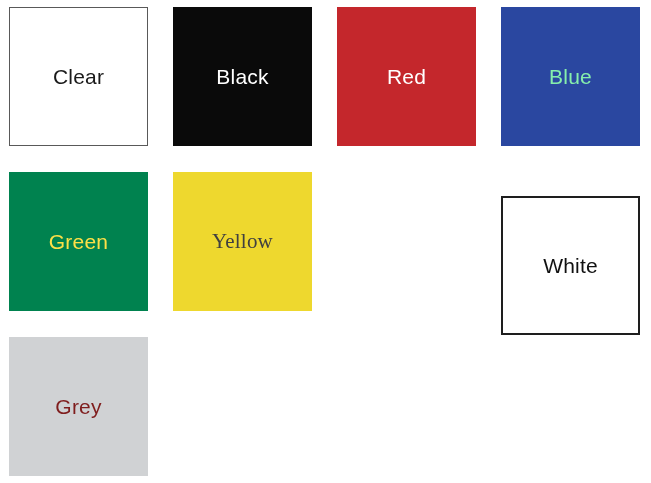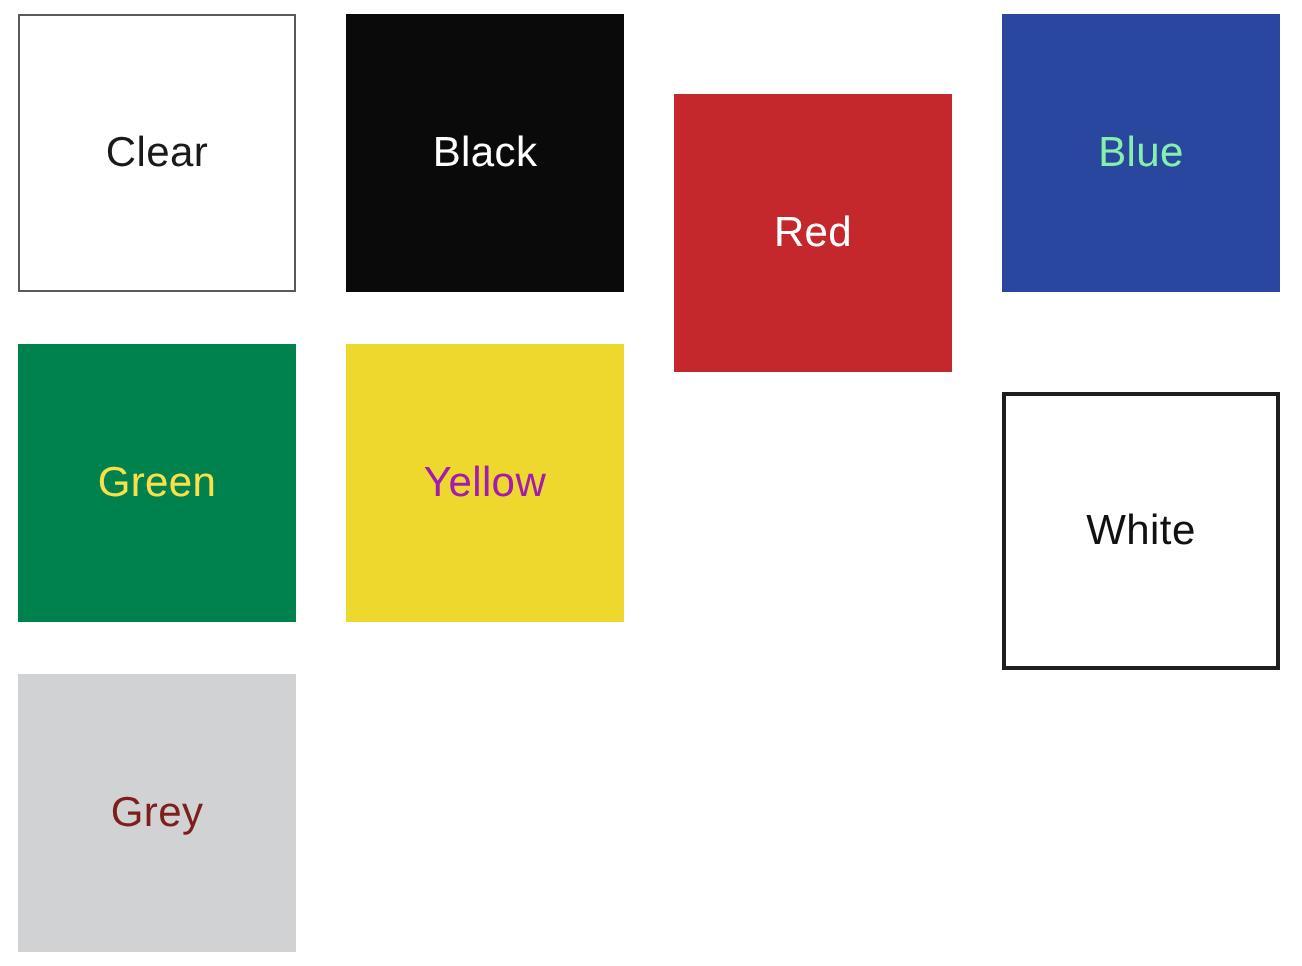--- a/index.html
+++ b/index.html
@@ -60,31 +60,31 @@
 </head>
 <body style="background: rgb(255, 255, 255);">
 
 <div id="swatch-grid" style="grid-template-columns: repeat(4, 139px); grid-template-rows: repeat(3, 139px); gap: 26px 25px;">
     <div class="swatch has-border" style="background: rgb(255, 255, 255); width: 139px; height: 139px; grid-area: 1 / 1; border-width: 1px; border-color: rgb(89, 89, 89);">
       <span class="swatch-label" style="color: rgb(26, 26, 26);">Clear</span>
     </div>
     <div class="swatch" style="background: rgb(10, 10, 10); width: 139px; height: 139px; grid-area: 1 / 2;">
       <span class="swatch-label" style="color: rgb(255, 255, 255);">Black</span>
     </div>
-    <div class="swatch" style="background: rgb(196, 39, 44); width: 139px; height: 139px; grid-area: 1 / 3; margin-top: 40px;">
+    <div class="swatch" style="background: rgb(196, 39, 44); width: 139px; height: 139px; grid-area: 1 / 3;">
       <span class="swatch-label" style="color: rgb(255, 255, 255);">Red</span>
     </div>
     <div class="swatch" style="background: rgb(42, 71, 160); width: 139px; height: 139px; grid-area: 1 / 4;">
       <span class="swatch-label" style="color: #86efac;">Blue</span>
     </div>
     <div class="swatch" style="background: rgb(0, 130, 79); width: 139px; height: 139px; grid-area: 2 / 1;">
       <span class="swatch-label" style="color: #fde047;">Green</span>
     </div>
     <div class="swatch" style="background: rgb(238, 216, 46); width: 139px; height: 139px; grid-area: 2 / 2;">
-      <span class="swatch-label" style="color: #a21caf;">Yellow</span>
+      <span class="swatch-label" style="color: #404040; font-family: Liberation Serif, serif;">Yellow</span>
     </div>
     <div class="swatch has-border" style="background: rgb(255, 255, 255); width: 139px; height: 139px; grid-area: 2 / 4; border-width: 2px; border-color: rgb(30, 30, 30); margin-top: 24px;">
       <span class="swatch-label" style="color: rgb(17, 17, 17);">White</span>
     </div>
     <div class="swatch" style="background: rgb(208, 210, 212); width: 139px; height: 139px; grid-area: 3 / 1;">
       <span class="swatch-label" style="color: #7f1d1d;">Grey</span>
     </div>
   </div>
 
 </body></html>

